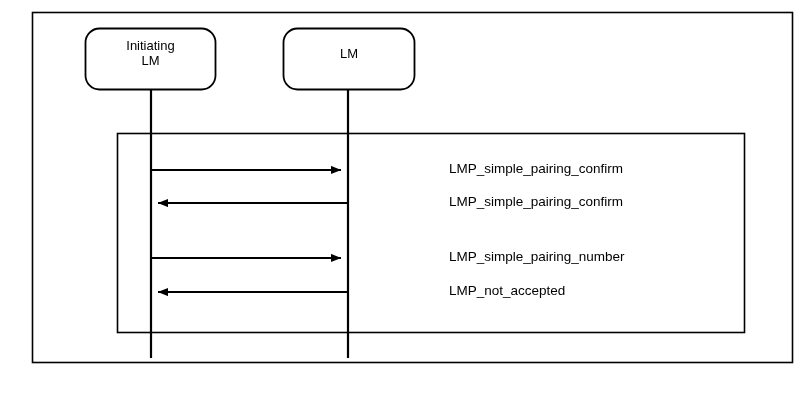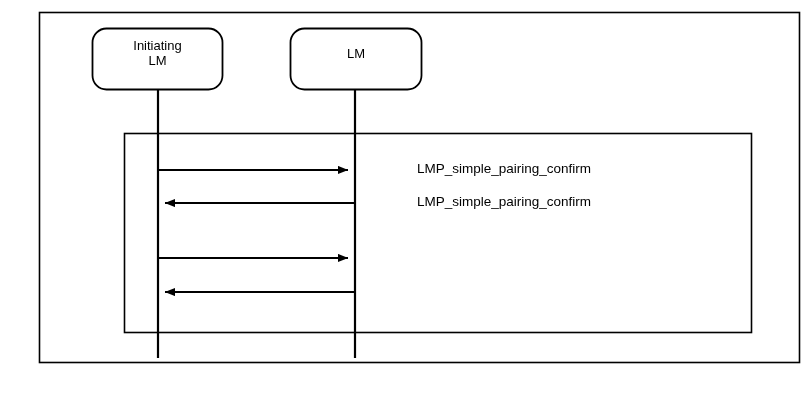--- a/index.html
+++ b/index.html
@@ -11,21 +11,21 @@
     width: 807px;
     height: 411px;
     position: relative;
     font-family: "Liberation Sans", sans-serif;
     color: #000000;
     overflow: hidden;
   }
 
   #diagram-root {
     position: absolute;
-    left: 7px;
+    left: 0;
     top: 0;
     width: 753px;
     height: 411px;
   }
 
   
   #sequence-svg {
     position: absolute;
     left: 0;
     top: 0;
@@ -44,20 +44,21 @@
     white-space: pre-line;
     pointer-events: none;
   }
 
   .message-label {
     position: absolute;
     font-size: 13.5px;
     line-height: 16px;
     color: #000000;
     white-space: nowrap;
+    margin-left: 39px;
   }
 
   .figure-caption {
     position: absolute;
     left: 35px;
     top: 377px;
     font-size: 13.5px;
     line-height: 17px;
     font-style: italic;
     font-weight: bold;
@@ -102,16 +103,18 @@
 
   <div class="participant-label" style="left:85px; top:38px; width:131px;">Initiating
 LM</div>
 
   <div class="participant-label" style="left:283px; top:46px; width:132px;">LM</div>
 
   <div class="message-label" style="left:410px; top:161px;">LMP_simple_pairing_confirm</div>
 
   <div class="message-label" style="left:410px; top:194px;">LMP_simple_pairing_confirm</div>
 
+  <div class="message-label" style="left:410px; top:249px;">LMP_simple_pairing_number</div>
 
+  <div class="message-label" style="left:410px; top:283px;">LMP_not_accepted</div>
 
 
 </div>
 
 </body></html>

